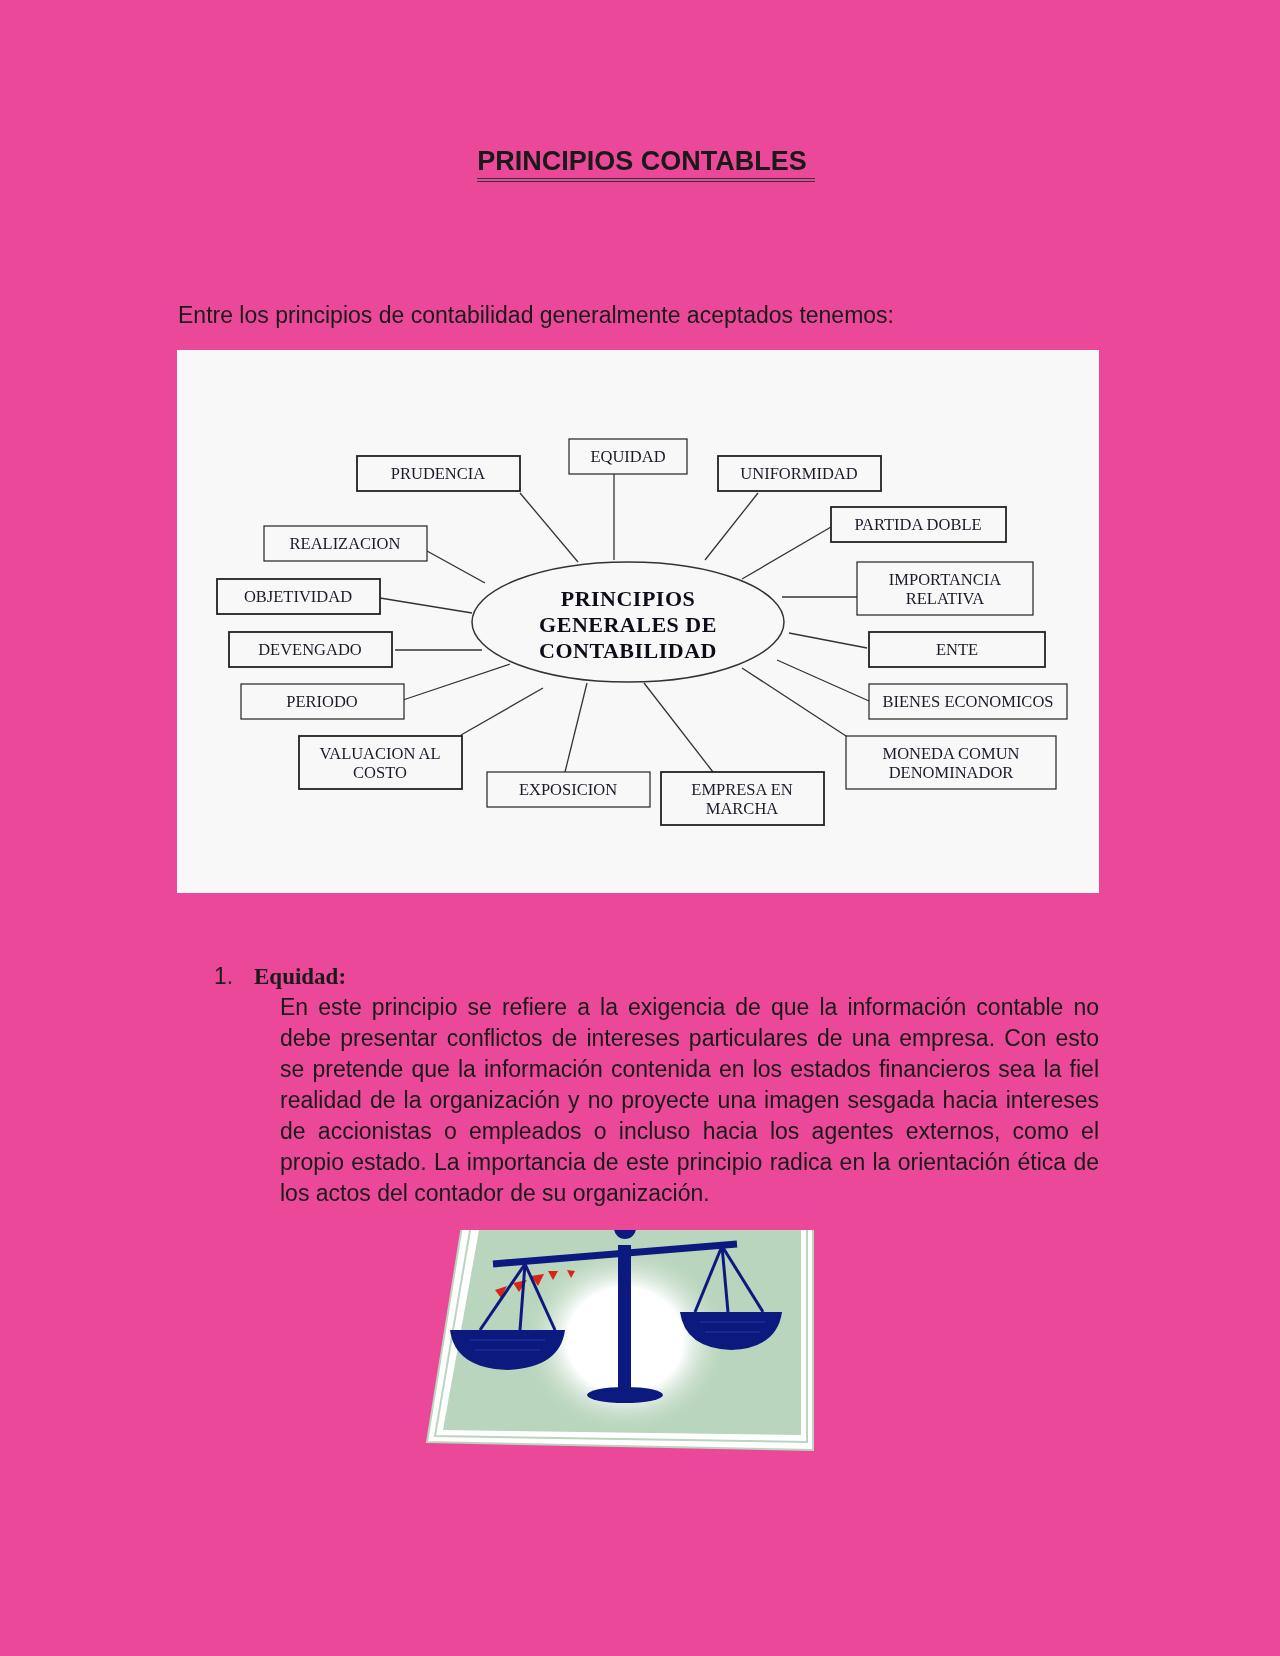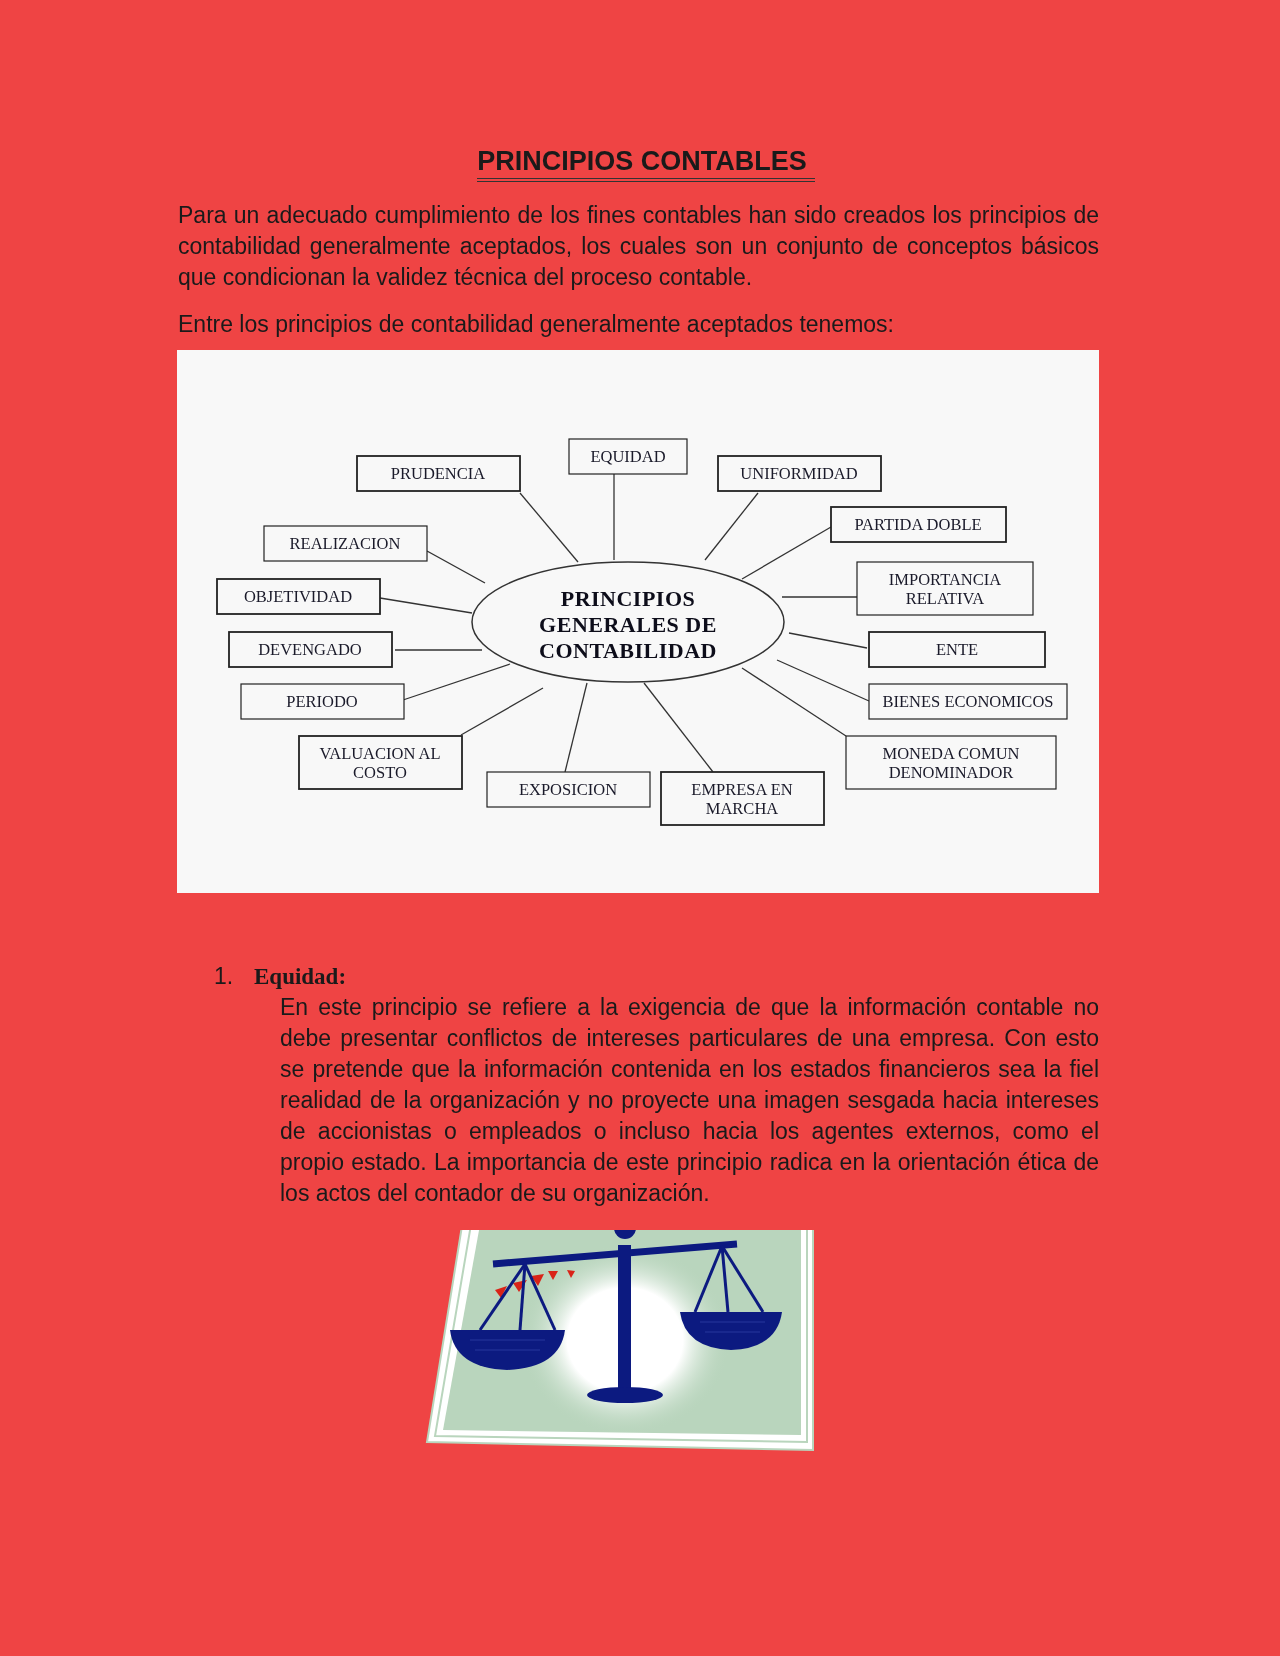--- a/index.html
+++ b/index.html
@@ -1,32 +1,32 @@
 <!DOCTYPE html>
 <html><head>
 <meta charset="utf-8">
 <style>
   html, body { margin: 0; padding: 0; background: #ffffff; }
   body { width: 1280px; height: 1656px; position: relative; overflow: hidden; }
-  .page { position: absolute; left: 0; top: 0; width: 1280px; height: 1656px; background: #ef4444; }
+  .page { position: absolute; left: 0; top: 0; width: 1280px; height: 1656px; background: #ec4899; }
   .title {
     position: absolute; left: 0; top: 146px; width: 1280px; text-align: center;
     font-family: "Liberation Sans", sans-serif; font-weight: bold; font-size: 27px; color: #1a1a1a;
   }
   .title span {
     display: inline-block; padding: 0 8px 2px 0;
     border-bottom: 4px double #333; line-height: 30px; margin-left: 12px;
   }
   .para {
     position: absolute; left: 178px; width: 921px;
     font-family: "Liberation Sans", sans-serif; font-size: 23px; line-height: 31px; color: #1a1a1a;
     text-align: justify; margin: 0;
   }
   .p1 { top: 200px; }
-  .p2 { top: 309px; text-align: left; }
+  .p2 { top: 300px; text-align: left; }
   .diagram-wrap {
     position: absolute; left: 177px; top: 350px; width: 922px; height: 543px; background: #f8f8f8;
   }
   .diagram-wrap svg { position: absolute; left: 0; top: 0; }
   .box-label {
     font-family: "Liberation Serif", serif; font-size: 16.5px; fill: #1a1a2a;
   }
   .center-label {
     font-family: "Liberation Serif", serif; font-weight: bold; font-size: 22px; fill: #0d0d1a; letter-spacing: 0.5px;
   }
@@ -42,21 +42,20 @@
 </style>
 </head>
 <body>
 
 <div class="page">
 
   <div class="title">
     <span>PRINCIPIOS CONTABLES</span>
   </div>
 
-  <p class="para p1">Para un adecuado cumplimiento de los fines contables han sido creados los principios de contabilidad generalmente aceptados, los cuales son un conjunto de conceptos básicos que condicionan la validez técnica del proceso contable.</p>
   <p class="para p2">Entre los principios de contabilidad generalmente aceptados tenemos:</p>
 
   <div class="diagram-wrap">
     <svg width="922" height="543" viewBox="0 0 922 543" xmlns="http://www.w3.org/2000/svg">
       <g stroke="#333" stroke-width="1.3" fill="none">
 
         <line x1="437" y1="124" x2="437" y2="210"></line>
         <line x1="343" y1="143" x2="401" y2="212"></line>
         <line x1="581" y1="143" x2="528" y2="210"></line>
         <line x1="654" y1="177" x2="565" y2="229"></line>

